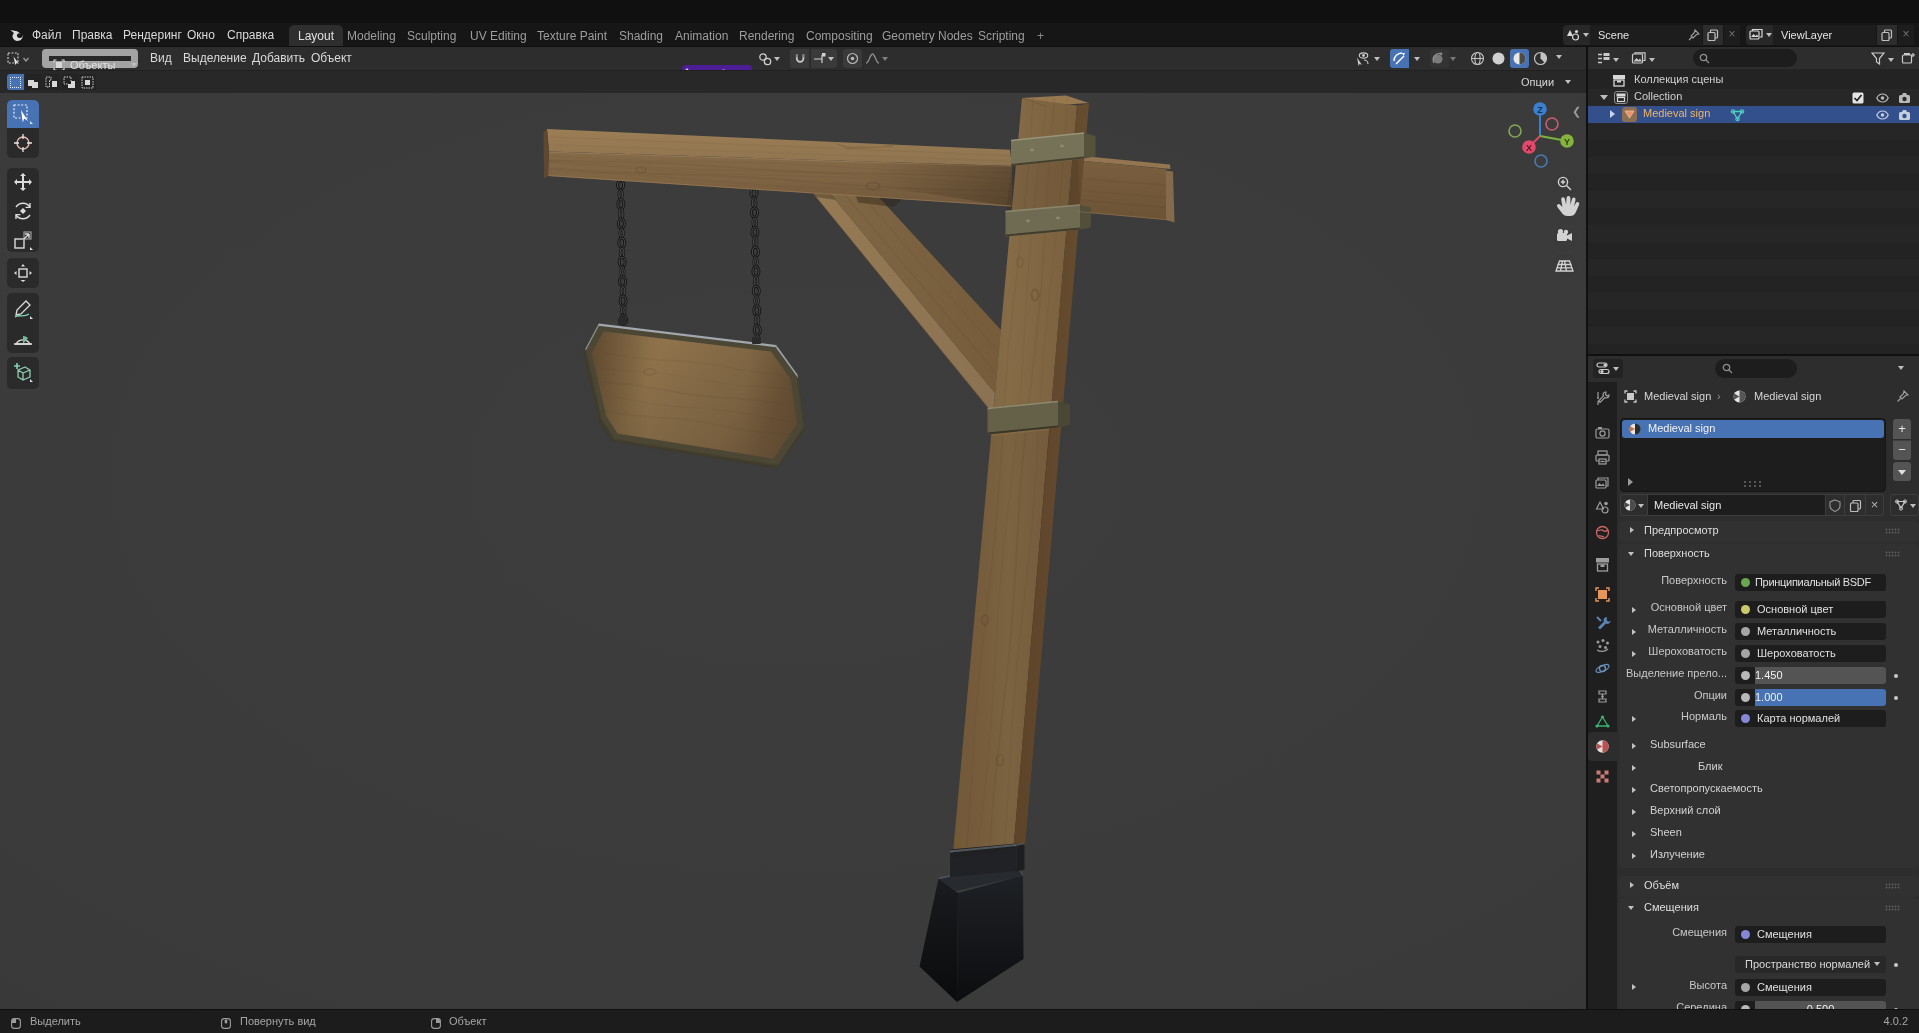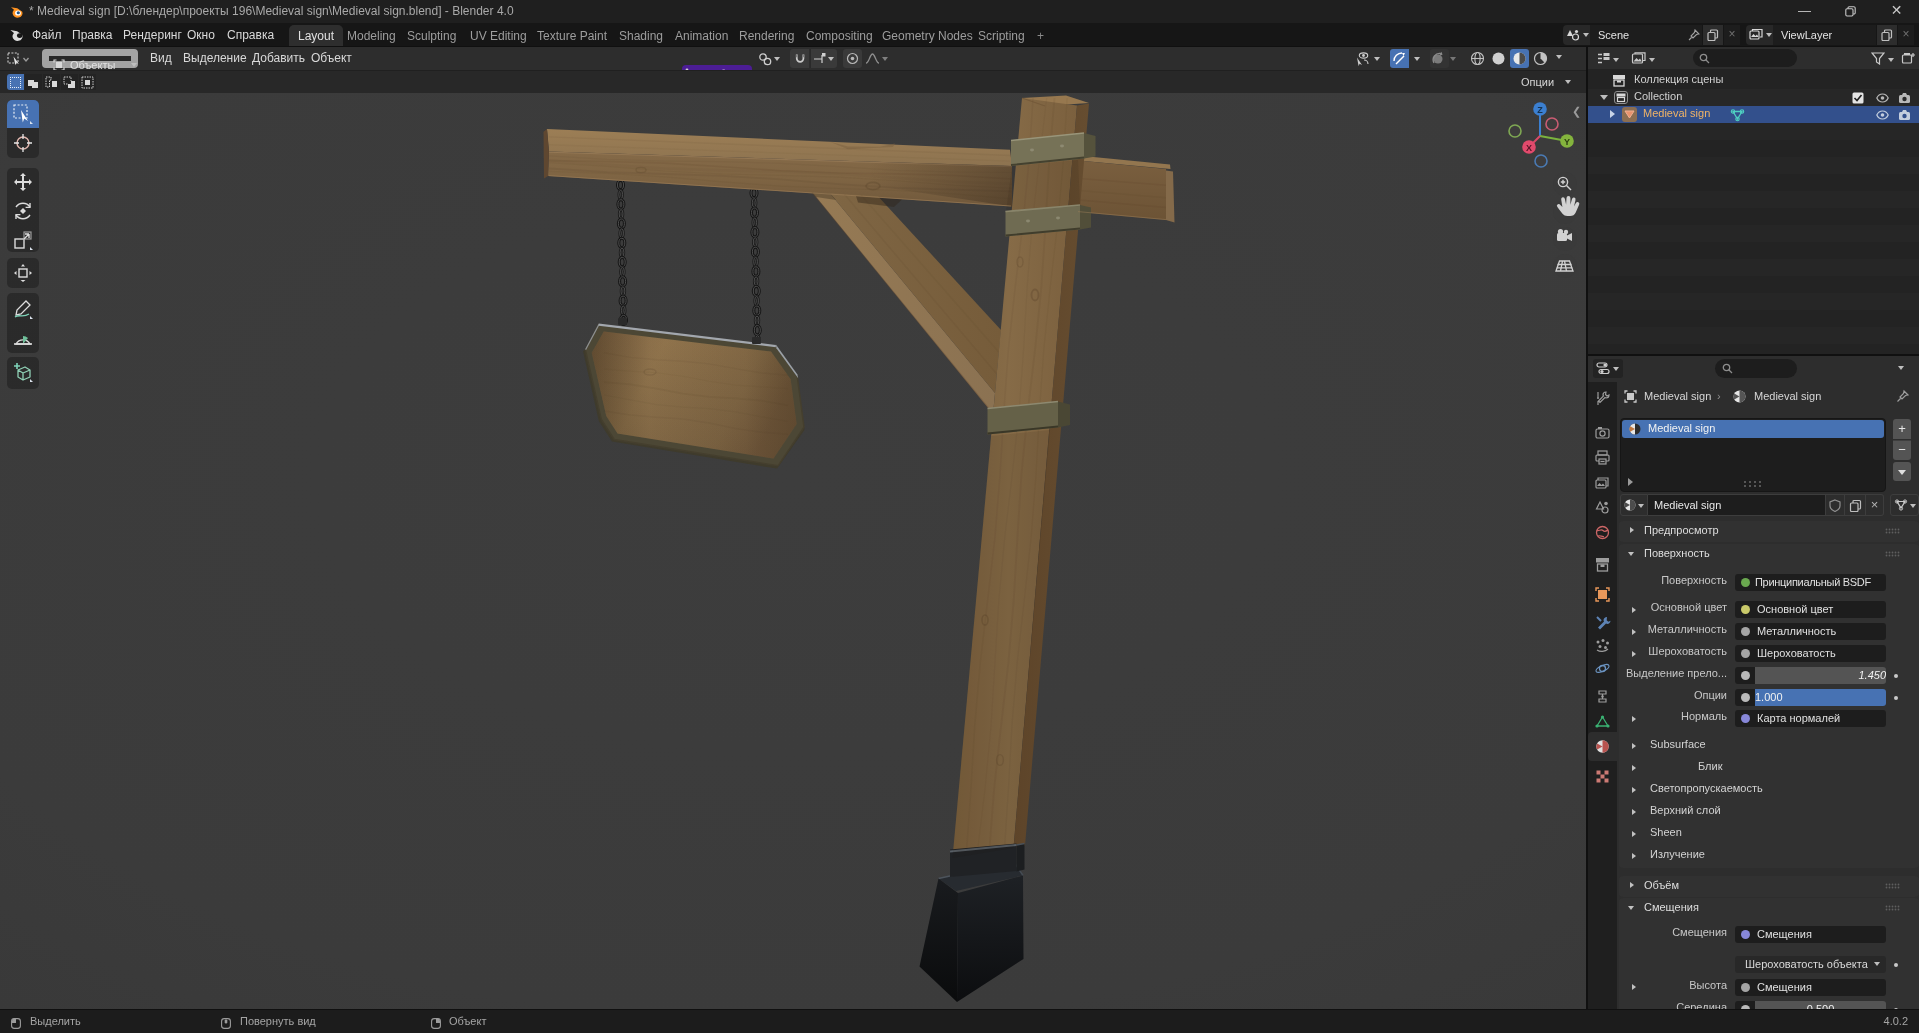--- a/index.html
+++ b/index.html
@@ -26,34 +26,20 @@
   #outliner{font-size:11px;white-space:nowrap;left:1588px;top:47px;width:331px;height:308px;background:#232323;}
   
   #props{font-size:11px;white-space:nowrap;left:1588px;top:356px;width:331px;height:654px;background:#2d2d2d;}
   
   #statusbar{left:0;top:1010px;width:1919px;height:23px;background:#1c1c1c;color:#9c9c9c;}
   .sep{position:absolute;background:#101010;}
 </style>
 </head>
 <body>
 <div id="app">
-  <div id="titlebar" class="abs">
-    <svg class="abs" style="left:8px;top:4px" width="16" height="16" viewBox="0 0 16 16">
-      <path d="M9.5 4.5 a5 4.6 0 1 0 4.8 3.2 L9.3 4.2 L3 3.2 L6.2 6 Z" fill="#ff9321"></path>
-      <ellipse cx="10" cy="9" rx="2.9" ry="2.6" fill="#fff"></ellipse>
-      <ellipse cx="10.3" cy="8.8" rx="1.6" ry="1.5" fill="#265787"></ellipse>
-    </svg>
-    <div class="title">* Medieval sign [D:\блендер\проекты 196\Medieval sign\Medieval sign.blend] - Blender 4.0</div>
-    <div class="winbtn" style="right:92px;">―</div>
-    <div class="winbtn" style="right:46px;"><svg style="margin-top:6px" width="11" height="11" viewBox="0 0 11 11">
-          <rect x="0.8" y="2.8" width="7.2" height="7.2" rx="1.2" fill="none" stroke="#c8c8c8" stroke-width="1.1"></rect>
-          <path d="M3 2.8 V2 a1.2 1.2 0 0 1 1.2 -1.2 h4.6 A1.4 1.4 0 0 1 10.2 2.2 v4.6 a1.2 1.2 0 0 1 -1.2 1.2 h-0.8" fill="none" stroke="#c8c8c8" stroke-width="1.1"></path>
-        </svg></div>
-    <div class="winbtn" style="right:0;font-size:14px;">✕</div>
-  </div>
   <div id="topbar" class="abs">
     <svg class="abs" style="left:8px;top:3px" width="19" height="17" viewBox="0 0 24 20">
       <path d="M12 6.5 a6.4 5.8 0 1 0 6.2 4.2 L11.5 5.8 L3 4.2 L7.5 8 Z" fill="#dcdcdc"></path>
       <ellipse cx="14.8" cy="11.4" rx="3.5" ry="3.1" fill="#161616"></ellipse>
     </svg>
     <div class="menuitem" style="left:32px;">Файл</div>
     <div class="menuitem" style="left:72px;">Правка</div>
     <div class="menuitem" style="left:123px;">Рендеринг</div>
     <div class="menuitem" style="left:187px;">Окно</div>
     <div class="menuitem" style="left:227px;">Справка</div>
@@ -872,21 +858,21 @@
     <div class="abs" style="left:44px;top:273px;border-top:3.5px solid transparent;border-bottom:3.5px solid transparent;border-left:4.5px solid #c1c1c1;"></div>
     <div class="abs" style="left:0px;top:267px;width:139px;text-align:right;color:#c8c8c8;">Металличность</div>
     <div class="abs" style="left:147px;top:267px;width:151px;height:17px;background:#1d1d1d;border-radius:3px;line-height:17px;"><span class="abs" style="left:6px;top:4px;width:9px;height:9px;border-radius:50%;background:#a5a5a5;"></span><span style="margin-left:22px;color:#e0e0e0;">Металличность</span></div>
     <div class="abs" style="left:44px;top:295px;border-top:3.5px solid transparent;border-bottom:3.5px solid transparent;border-left:4.5px solid #c1c1c1;"></div>
     <div class="abs" style="left:0px;top:289px;width:139px;text-align:right;color:#c8c8c8;">Шероховатость</div>
     <div class="abs" style="left:147px;top:289px;width:151px;height:17px;background:#1d1d1d;border-radius:3px;line-height:17px;"><span class="abs" style="left:6px;top:4px;width:9px;height:9px;border-radius:50%;background:#a5a5a5;"></span><span style="margin-left:22px;color:#e0e0e0;">Шероховатость</span></div>
     <div class="abs" style="left:0px;top:311px;width:139px;text-align:right;color:#c8c8c8;">Выделение прело...</div>
     <div class="abs" style="left:147px;top:311px;width:20px;height:17px;background:#1d1d1d;border-radius:3px 0 0 3px;">
         <span class="abs" style="left:6px;top:4px;width:9px;height:9px;border-radius:50%;background:#b9b9b9;"></span>
       </div>
-    <div class="abs" style="left:167px;top:311px;width:131px;height:17px;background:#545454;border-radius:0 3px 3px 0;text-align:right;line-height:17px;color:#f2f2f2;font-style:italic;">1.450</div>
+    <div class="abs" style="left:167px;top:311px;width:131px;height:17px;background:#545454;border-radius:0 3px 3px 0;text-align:left;line-height:17px;color:#f2f2f2;">1.450</div>
     <div class="abs" style="left:306px;top:318px;width:4px;height:4px;border-radius:50%;background:#c9c9c9;"></div>
     <div class="abs" style="left:0px;top:333px;width:139px;text-align:right;color:#c8c8c8;">Опции</div>
     <div class="abs" style="left:147px;top:333px;width:20px;height:17px;background:#1d1d1d;border-radius:3px 0 0 3px;">
         <span class="abs" style="left:6px;top:4px;width:9px;height:9px;border-radius:50%;background:#b9b9b9;"></span>
       </div>
     <div class="abs" style="left:167px;top:333px;width:131px;height:17px;background:#4772b3;border-radius:0 3px 3px 0;text-align:left;line-height:17px;color:#f2f2f2;">1.000</div>
     <div class="abs" style="left:306px;top:340px;width:4px;height:4px;border-radius:50%;background:#c9c9c9;"></div>
     <div class="abs" style="left:44px;top:360px;border-top:3.5px solid transparent;border-bottom:3.5px solid transparent;border-left:4.5px solid #c1c1c1;"></div>
     <div class="abs" style="left:0px;top:354px;width:139px;text-align:right;color:#c8c8c8;">Нормаль</div>
     <div class="abs" style="left:147px;top:354px;width:151px;height:17px;background:#1d1d1d;border-radius:3px;line-height:17px;"><span class="abs" style="left:6px;top:4px;width:9px;height:9px;border-radius:50%;background:#8787d8;"></span><span style="margin-left:22px;color:#e0e0e0;">Карта нормалей</span></div>
@@ -927,21 +913,21 @@
         <circle cx="4.5" cy="4.5" r="0.9" fill="#5f5f5f"></circle>
         <circle cx="7.5" cy="1.5" r="0.9" fill="#5f5f5f"></circle>
         <circle cx="7.5" cy="4.5" r="0.9" fill="#5f5f5f"></circle>
         <circle cx="10.5" cy="1.5" r="0.9" fill="#5f5f5f"></circle>
         <circle cx="10.5" cy="4.5" r="0.9" fill="#5f5f5f"></circle>
         <circle cx="13.5" cy="1.5" r="0.9" fill="#5f5f5f"></circle>
         <circle cx="13.5" cy="4.5" r="0.9" fill="#5f5f5f"></circle>
       </svg>
     <div class="abs" style="left:0px;top:570px;width:139px;text-align:right;color:#c8c8c8;">Смещения</div>
     <div class="abs" style="left:147px;top:570px;width:151px;height:17px;background:#1d1d1d;border-radius:3px;line-height:17px;"><span class="abs" style="left:6px;top:4px;width:9px;height:9px;border-radius:50%;background:#8787d8;"></span><span style="margin-left:22px;color:#e0e0e0;">Смещения</span></div>
-    <div class="abs" style="left:147px;top:600px;width:151px;height:17px;background:#282828;border-radius:3px;line-height:17px;"><span style="margin-left:10px;color:#dadada;">Шероховатость объекта</span></div>
+    <div class="abs" style="left:147px;top:600px;width:151px;height:17px;background:#282828;border-radius:3px;line-height:17px;"><span style="margin-left:10px;color:#dadada;">Пространство нормалей</span></div>
     <div class="abs" style="left:286px;top:606px;border-left:3.5px solid transparent;border-right:3.5px solid transparent;border-top:4.5px solid #bfbfbf;"></div>
     <div class="abs" style="left:306px;top:607px;width:4px;height:4px;border-radius:50%;background:#c9c9c9;"></div>
     <div class="abs" style="left:44px;top:628px;border-top:3.5px solid transparent;border-bottom:3.5px solid transparent;border-left:4.5px solid #c1c1c1;"></div>
     <div class="abs" style="left:0px;top:623px;width:139px;text-align:right;color:#c8c8c8;">Высота</div>
     <div class="abs" style="left:147px;top:623px;width:151px;height:17px;background:#1d1d1d;border-radius:3px;line-height:17px;"><span class="abs" style="left:6px;top:4px;width:9px;height:9px;border-radius:50%;background:#a5a5a5;"></span><span style="margin-left:22px;color:#e0e0e0;">Смещения</span></div>
     <div class="abs" style="left:0px;top:645px;width:139px;text-align:right;color:#c8c8c8;">Середина</div>
     <div class="abs" style="left:147px;top:645px;width:20px;height:17px;background:#1d1d1d;border-radius:3px 0 0 3px;">
         <span class="abs" style="left:6px;top:4px;width:9px;height:9px;border-radius:50%;background:#b9b9b9;"></span>
       </div>
     <div class="abs" style="left:167px;top:645px;width:131px;height:17px;background:#545454;border-radius:0 3px 3px 0;text-align:center;line-height:17px;color:#f2f2f2;">0.500</div>

